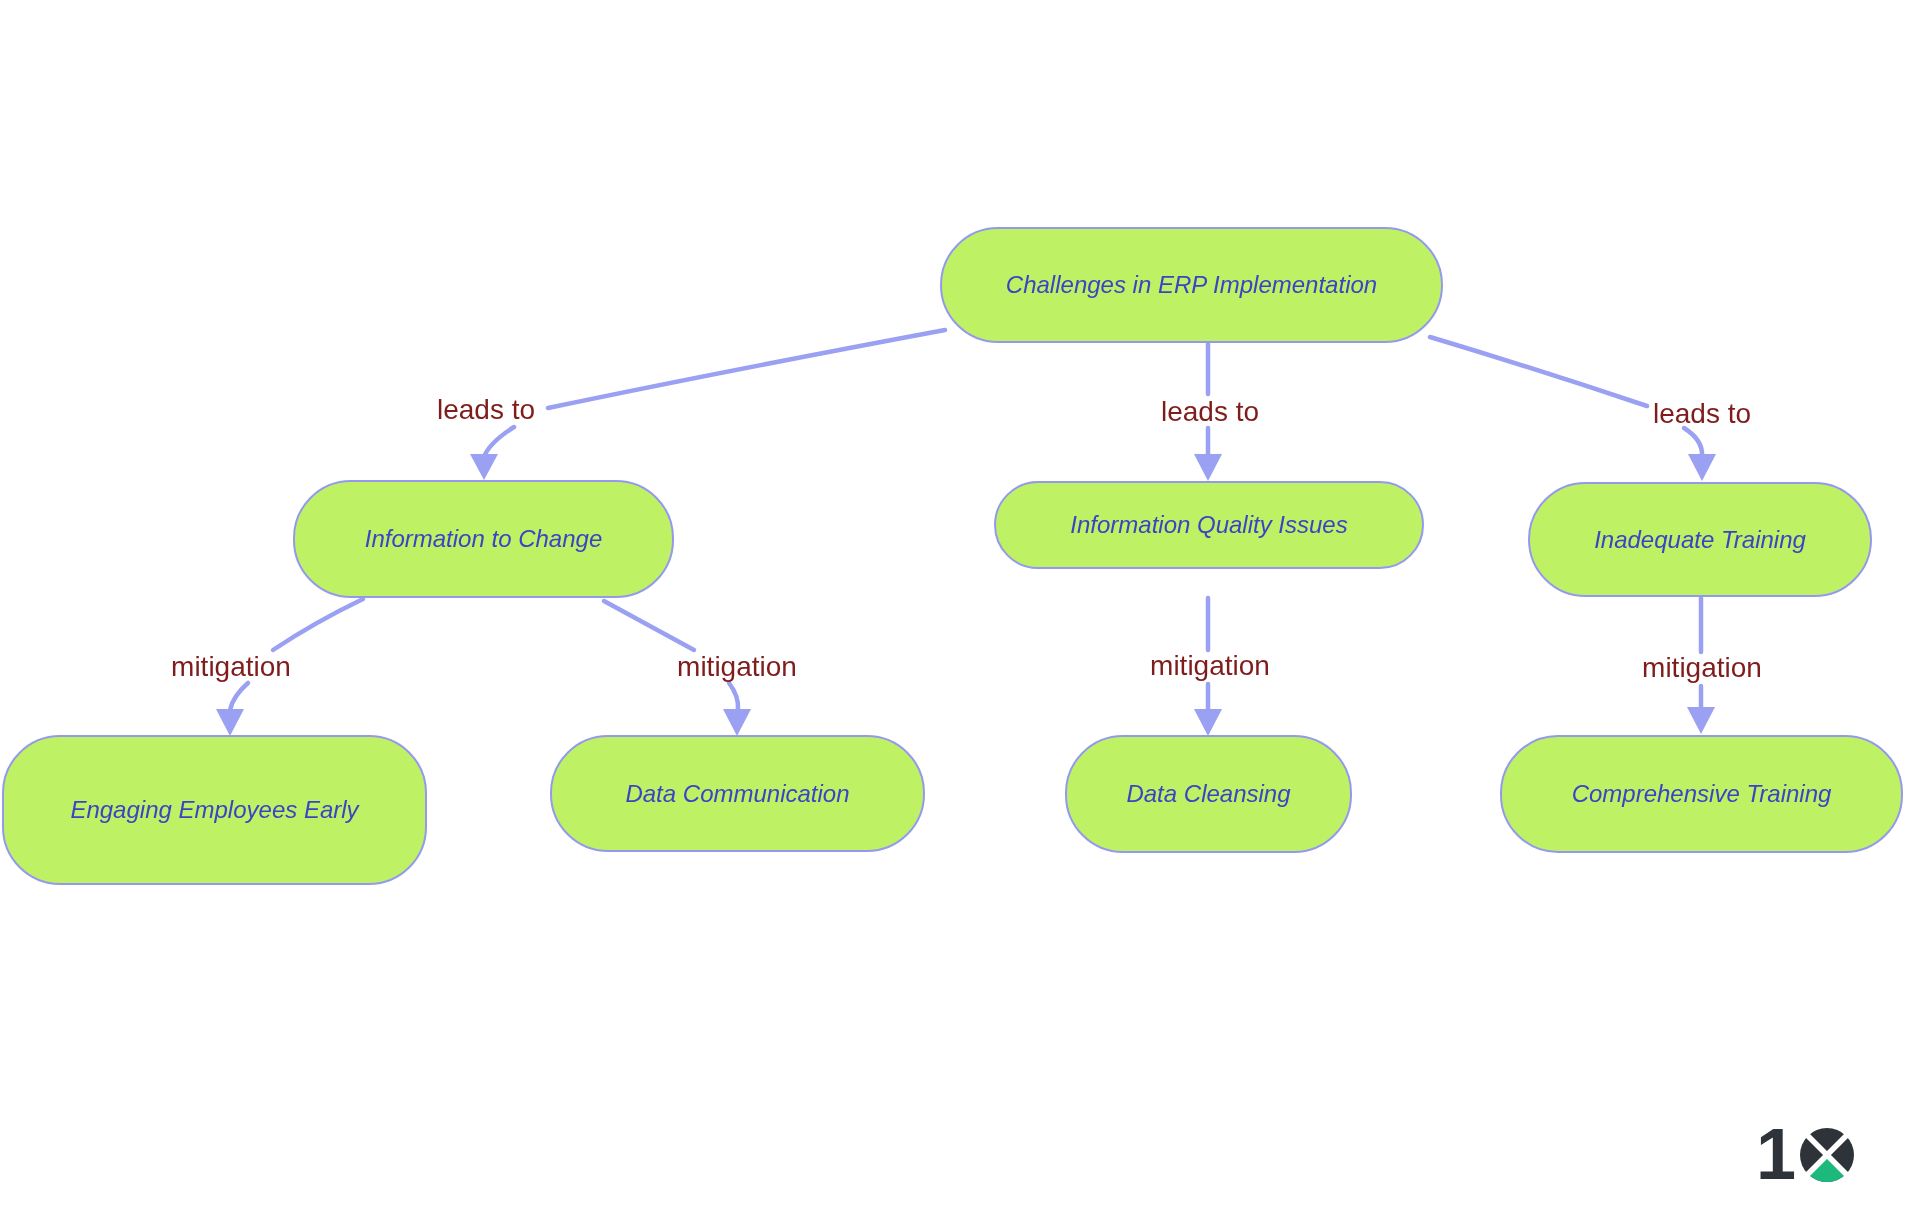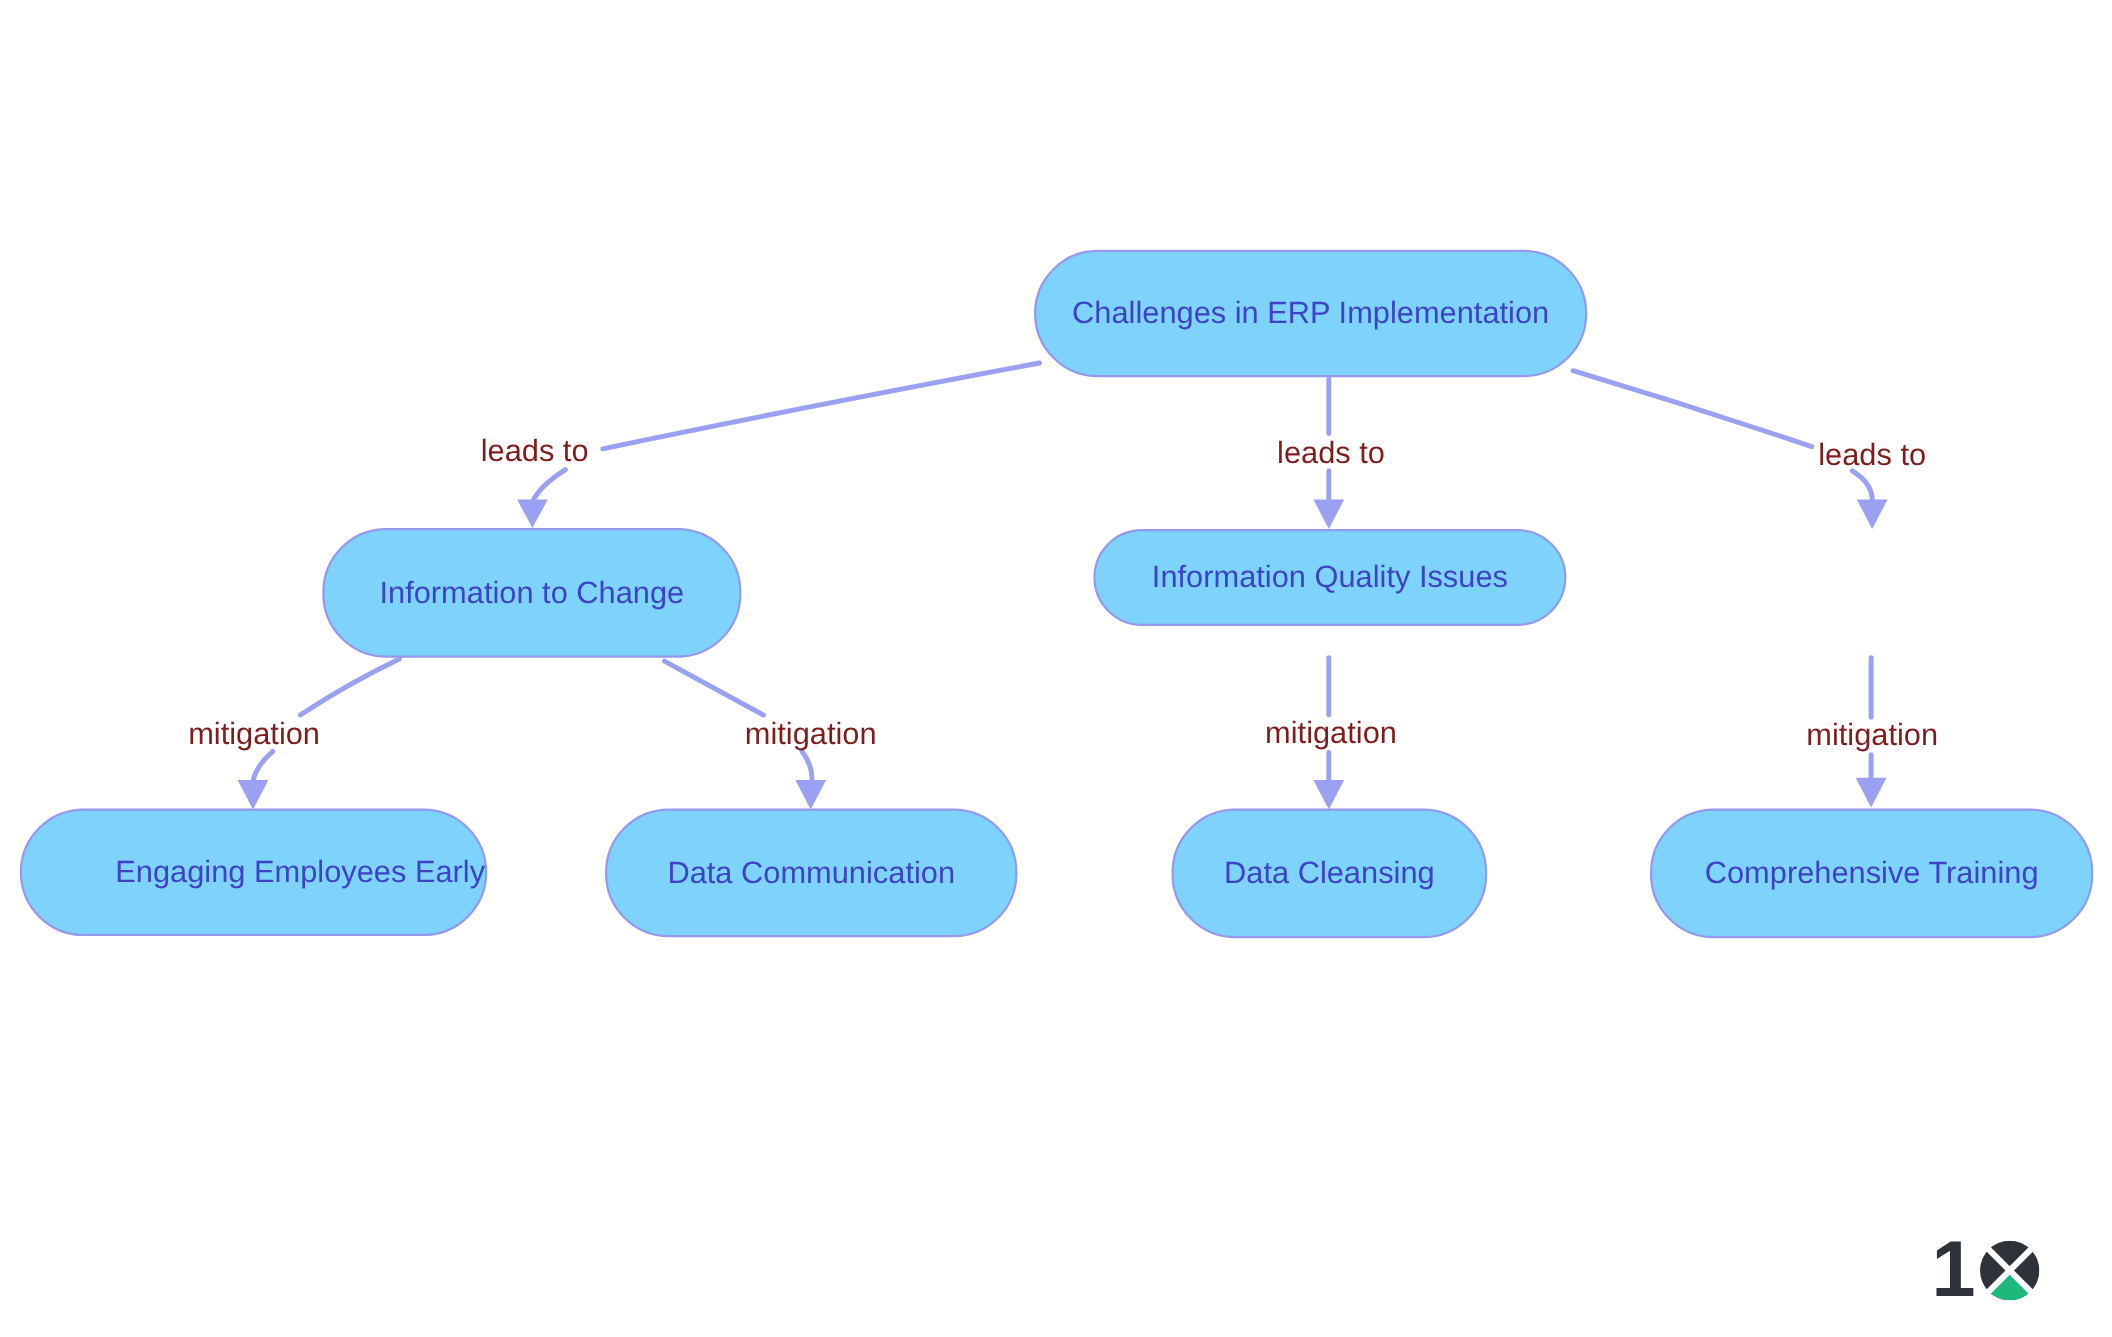--- a/index.html
+++ b/index.html
@@ -14,28 +14,29 @@
   .edges {
     position: absolute;
     left: 0; top: 0;
     width: 1920px; height: 1215px;
   }
   .node {
     position: absolute;
     display: flex;
     align-items: center;
     justify-content: center;
-    background: #7dd3fc;
+    background: #bef264;
     border: 2px solid #9499ee;
     border-radius: 58px;
     box-sizing: border-box;
     color: #3d43c4;
-    font-size: 28px;
+    font-size: 24px;
     text-align: center;
     white-space: nowrap;
+    font-style: italic;
   }
   .edge-label {
     position: absolute;
     transform: translate(-50%, -50%);
     color: #7f1d1d;
     font-size: 28px;
     white-space: nowrap;
   }
   .logo {
     position: absolute;
@@ -109,22 +110,25 @@
   </div>
 
   <div class="node" style="left:293px; top:480px; width:381px; height:118px;">
     <span>Information to Change</span>
   </div>
 
   <div class="node" style="left:994px; top:481px; width:430px; height:88px;">
     <span>Information Quality Issues</span>
   </div>
 
+  <div class="node" style="left:1528px; top:482px; width:344px; height:115px;">
+    <span>Inadequate Training</span>
+  </div>
 
-  <div class="node" style="left:18px; top:735px; width:425px; height:116px;justify-content:flex-end;">
+  <div class="node" style="left:2px; top:735px; width:425px; height:150px;">
     <span>Engaging Employees Early</span>
   </div>
 
   <div class="node" style="left:550px; top:735px; width:375px; height:117px;">
     <span>Data Communication</span>
   </div>
 
   <div class="node" style="left:1065px; top:735px; width:287px; height:118px;">
     <span>Data Cleansing</span>
   </div>

